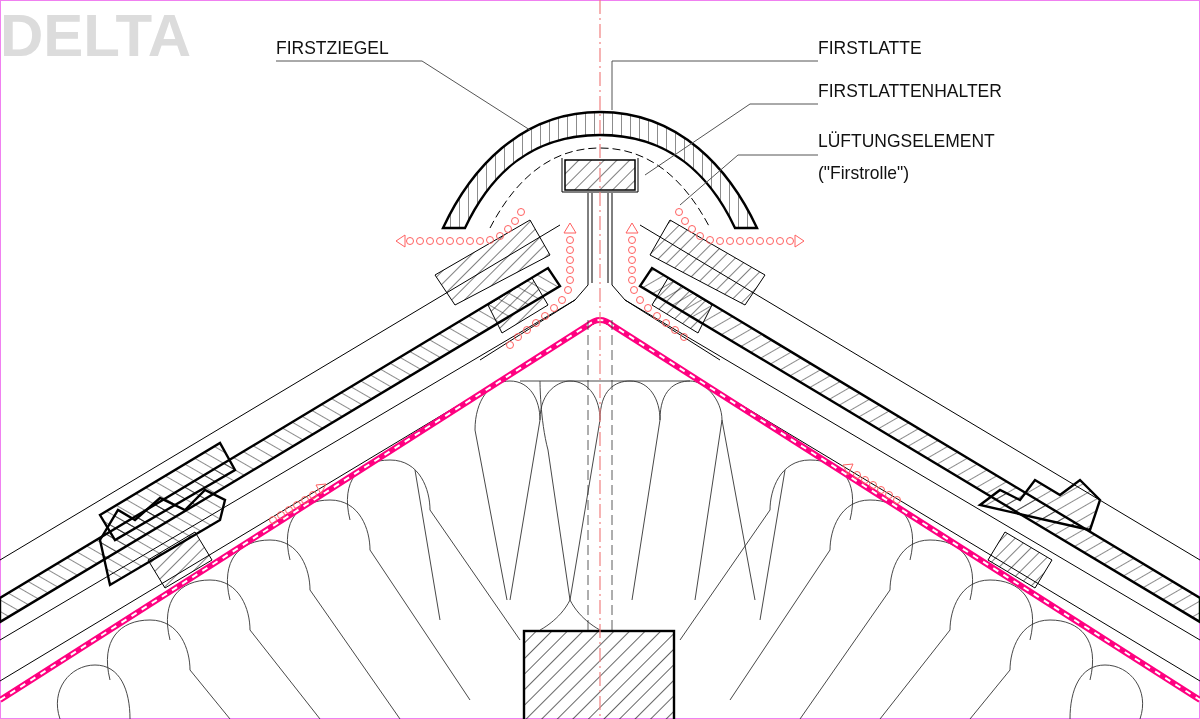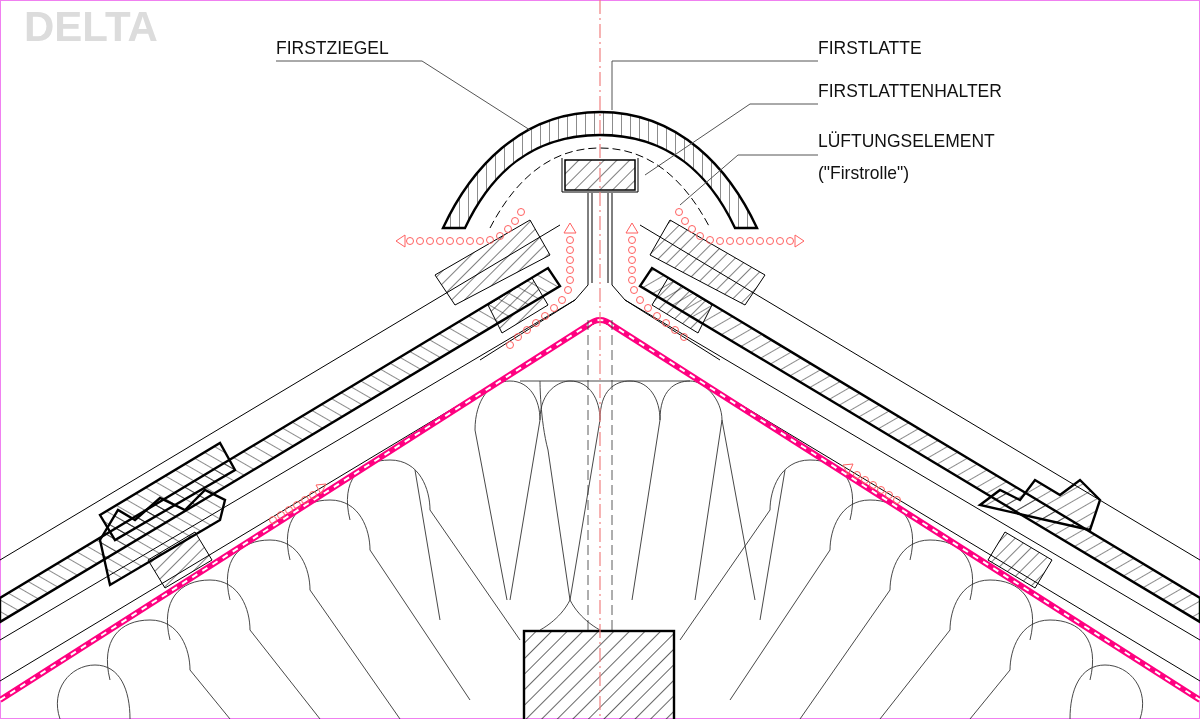--- a/index.html
+++ b/index.html
@@ -1,19 +1,19 @@
 <!DOCTYPE html>
 <html><head>
 <meta charset="utf-8">
 <style>
   html, body { margin: 0; padding: 0; background: #ffffff; }
   body { width: 1200px; height: 719px; overflow: hidden; position: relative; font-family: "Liberation Sans", sans-serif; }
   .frame { position: absolute; left: 0; top: 0; width: 1198px; height: 717px; border: 1px solid #f080f0; }
   svg.drawing { position: absolute; left: 0; top: 0; }
-  .logo { position: absolute; left: 24px; top: 6px; font-family: "Liberation Sans", sans-serif; font-weight: bold; font-size: 42px; letter-spacing: 0px; color: #dcdcdc; line-height: 1; }
+  .logo { position: absolute; left: 0; top: 6px; font-family: "Liberation Sans", sans-serif; font-weight: bold; font-size: 60px; letter-spacing: 0px; color: #dcdcdc; line-height: 1; }
   .label { position: absolute; font-family: "Liberation Sans", sans-serif; font-size: 19px; color: #111; line-height: 1; white-space: nowrap; transform: scaleX(0.92); transform-origin: left top; }
 </style>
 </head>
 <body>
 
 <div class="frame"></div>
 
 <div class="logo">DELTA</div>
 
 <div class="label" style="left:276px; top:38px;">FIRSTZIEGEL</div>

